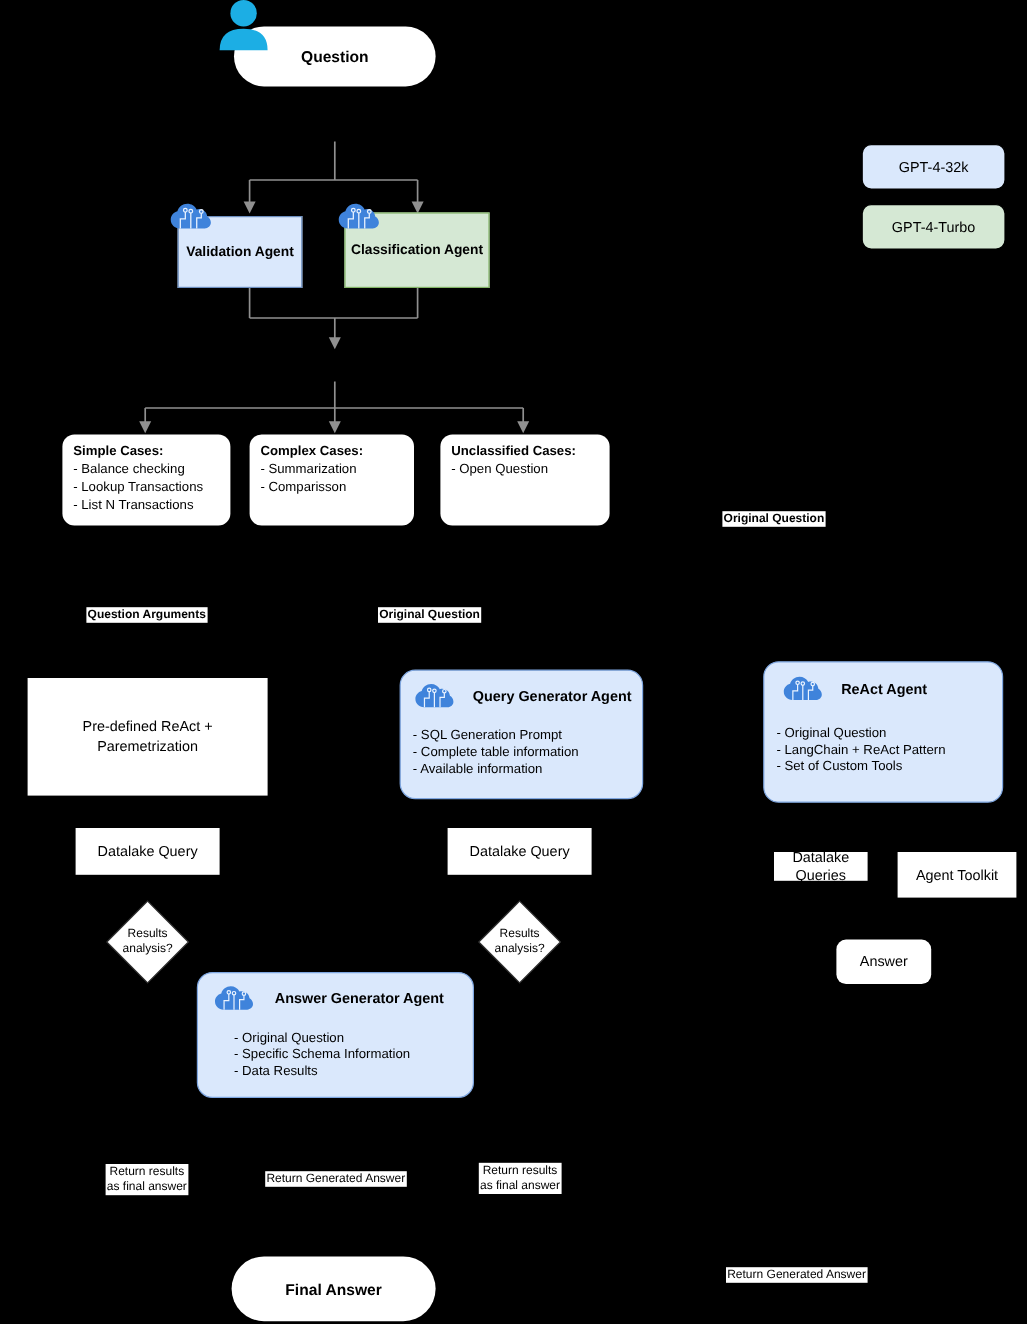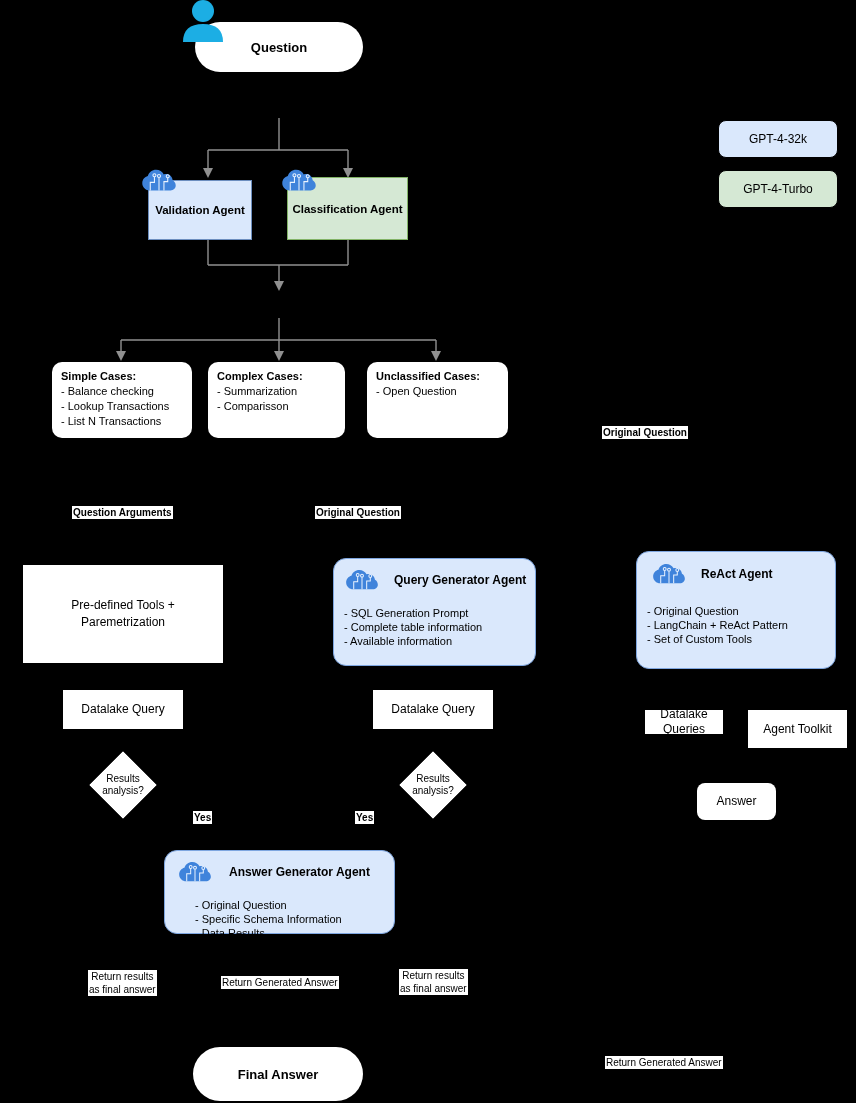--- a/index.html
+++ b/index.html
@@ -138,21 +138,21 @@
   <div class="abs case-box" style="left:367px; top:362px; width:141px; height:76px;">
     <div class="ttl">Unclassified Cases:</div>
     <div>- Open Question</div>
   </div>
 
   <div class="abs edge-label bold" style="left:72px; top:474px;">Question Arguments</div>
   <div class="abs edge-label bold" style="left:315px; top:474px;">Original Question</div>
   <div class="abs edge-label bold" style="left:602px; top:394px;">Original Question</div>
 
   <div class="abs rect-white" style="left:23px; top:565px; width:200px; height:98px;">
-    <div>Pre-defined Tools +</div>
+    <div>Pre-defined ReAct +</div>
     <div>Paremetrization</div>
   </div>
 
   <div class="abs agent-round" style="left:333px; top:558px; width:203px; height:108px;">
     <div class="hd">
       <svg class="cloud" width="36" height="28" viewBox="0 0 50 38">
         <path d="M40.2 32 H12.8 C7.4 32 3 27.8 3 22.5 C3 18 6.1 14.2 10.3 13.2 C11.6 8.4 16 5 21.2 5 C25.6 5 29.4 7.4 31.3 11.1 C32.2 10.8 33.1 10.6 34.1 10.6 C38.8 10.6 42.6 14.2 43 18.8 C45.4 20.1 47 22.7 47 25.6 C47 29.2 44 32 40.2 32 Z" fill="var(--cloud-blue,#3f83db)"></path>
         <g stroke="#eaf3ff" stroke-width="1.4" fill="none">
             <path d="M13.5 32 V21.5 H19 V14"></path>
             <path d="M25 32 V15"></path>
@@ -223,21 +223,21 @@
       <div>
         <div>Results</div>
         <div>analysis?</div>
       </div>
     </div>
   </div>
 
   <div class="abs edge-label bold" style="left:193px; top:779px;">Yes</div>
   <div class="abs edge-label bold" style="left:355px; top:779px;">Yes</div>
 
-  <div class="abs agent-round" style="left:164px; top:850px; width:231px; height:84px;">
+  <div class="abs agent-round" style="left:164px; top:810px; width:231px; height:105px;">
     <div class="hd" style="padding-left:12px; gap:16px;">
       <svg class="cloud" width="36" height="28" viewBox="0 0 50 38">
         <path d="M40.2 32 H12.8 C7.4 32 3 27.8 3 22.5 C3 18 6.1 14.2 10.3 13.2 C11.6 8.4 16 5 21.2 5 C25.6 5 29.4 7.4 31.3 11.1 C32.2 10.8 33.1 10.6 34.1 10.6 C38.8 10.6 42.6 14.2 43 18.8 C45.4 20.1 47 22.7 47 25.6 C47 29.2 44 32 40.2 32 Z" fill="var(--cloud-blue,#3f83db)"></path>
         <g stroke="#eaf3ff" stroke-width="1.4" fill="none">
             <path d="M13.5 32 V21.5 H19 V14"></path>
             <path d="M25 32 V15"></path>
             <path d="M31.5 32 V20.5 H36.5 V15.5"></path>
           </g>
         <g fill="var(--cloud-blue,#3f83db)" stroke="#eaf3ff" stroke-width="1.4">
             <circle cx="19" cy="12" r="2"></circle>

